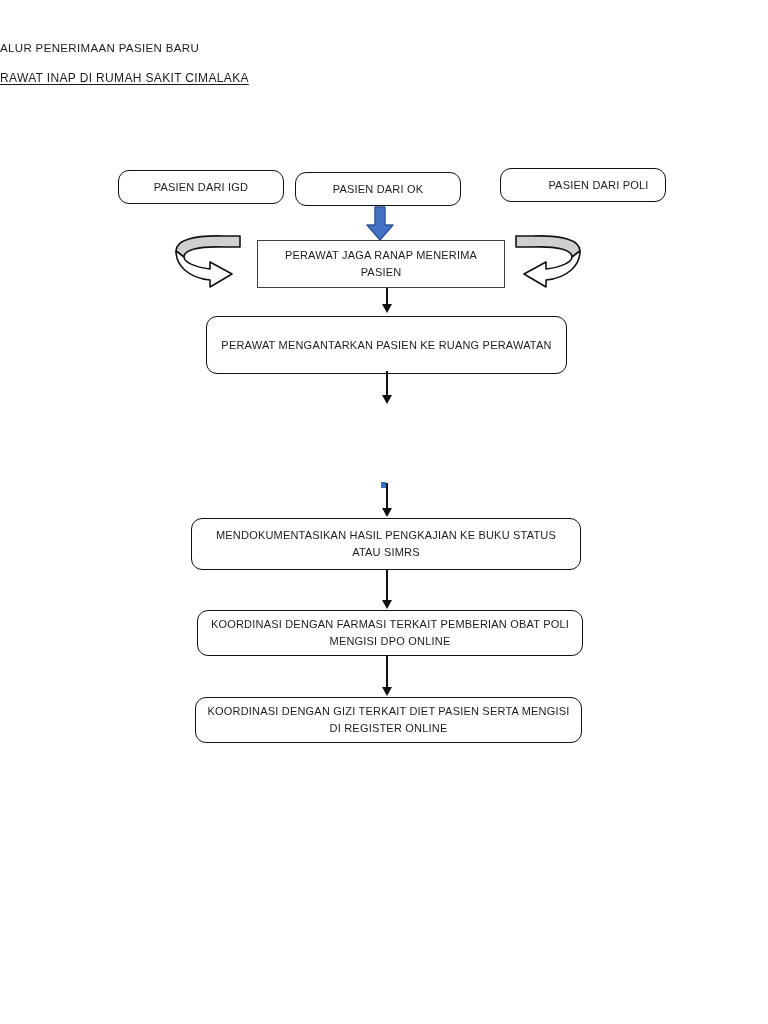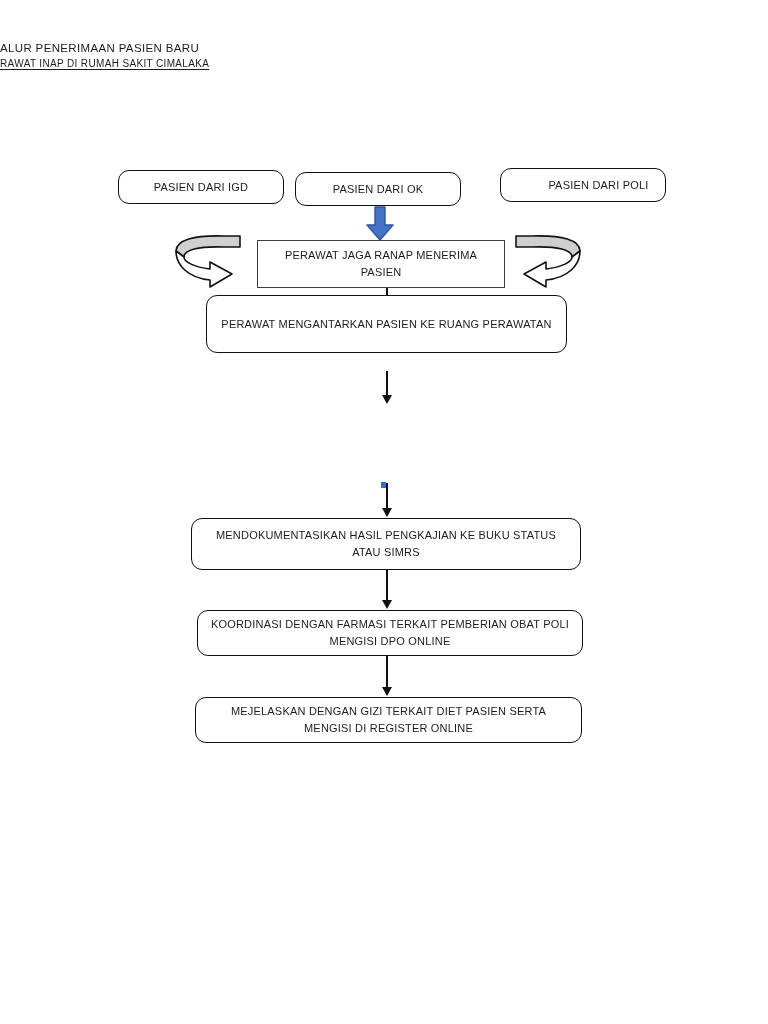--- a/index.html
+++ b/index.html
@@ -28,25 +28,25 @@
     left: 0;
     width: 768px;
   }
   .title-line1 {
     font-size: 11.5px;
     letter-spacing: 0.35px;
     color: #1c1c1c;
     line-height: 16px;
   }
   .title-line2 {
-    font-size: 10px;
+    font-size: 12px;
     letter-spacing: 0.35px;
     color: #1c1c1c;
     line-height: 16px;
-    margin-top: 0;
+    margin-top: 14px;
     text-decoration: underline;
     text-underline-offset: 2px;
   }
 
   
   .node {
     position: absolute;
     box-sizing: border-box;
     display: flex;
     align-items: center;
@@ -69,21 +69,21 @@
   }
   .node .node-text { display: block; width: 100%; }
 
   
   #src-igd  { left: 90px;  top: 170px; width: 166px; height: 34px; margin-left: 28px; }
   #src-ok   { left: 295px; top: 172px; width: 166px; height: 34px; }
   #src-poli { left: 500px; top: 168px; width: 166px; height: 34px; padding-left: 41px; }
 
   
   #proc-terima  { left: 257px; top: 240px; width: 248px; height: 48px; align-items: center; }
-  #proc-antar   { left: 206px; top: 295px; width: 361px; height: 58px; }
+  #proc-antar   { left: 206px; top: 316px; width: 361px; height: 58px; }
   #proc-kenal   { left: 198px; top: 405px; width: 386px; height: 78px; }
   #proc-dokum   { left: 191px; top: 518px; width: 390px; height: 52px; }
   #proc-farmasi { left: 197px; top: 610px; width: 386px; height: 46px; }
   #proc-gizi    { left: 195px; top: 697px; width: 387px; height: 46px; }
 
   
   .connector {
     position: absolute;
     width: 2px;
     background: #111111;
@@ -202,16 +202,16 @@
 
   <div class="connector" id="conn-4"></div>
 
   <div class="node rounded" id="proc-farmasi">
     <span class="node-text">KOORDINASI DENGAN FARMASI TERKAIT PEMBERIAN OBAT POLI MENGISI DPO ONLINE</span>
   </div>
 
   <div class="connector" id="conn-5"></div>
 
   <div class="node rounded" id="proc-gizi">
-    <span class="node-text">MEJELASKAN DENGAN GIZI TERKAIT DIET PASIEN SERTA MENGISI DI REGISTER ONLINE</span>
+    <span class="node-text">KOORDINASI DENGAN GIZI TERKAIT DIET PASIEN SERTA MENGISI DI REGISTER ONLINE</span>
   </div>
 
 </div>
 
 </body></html>

